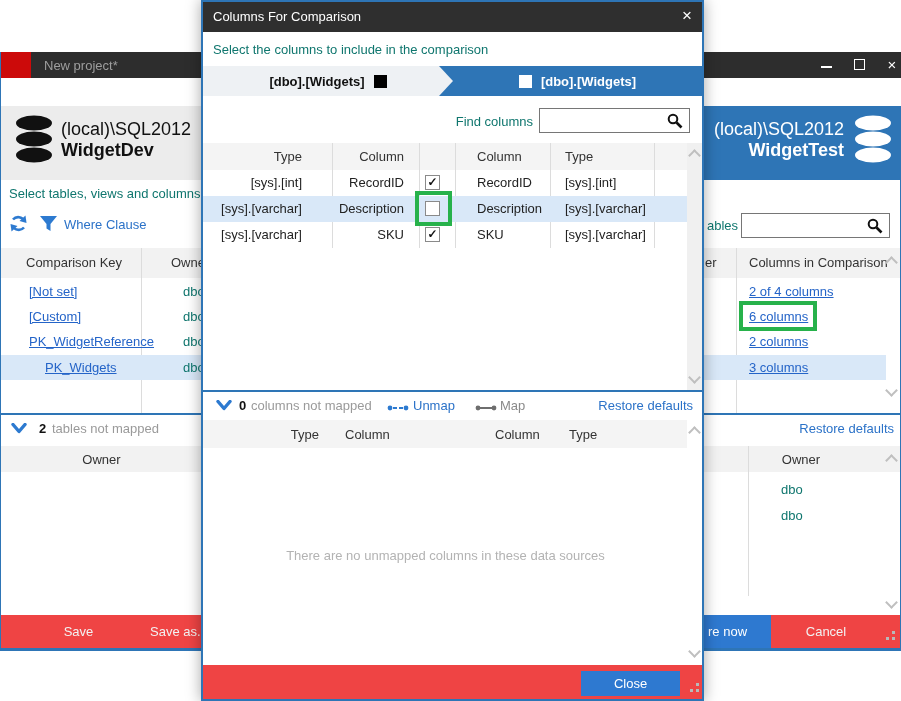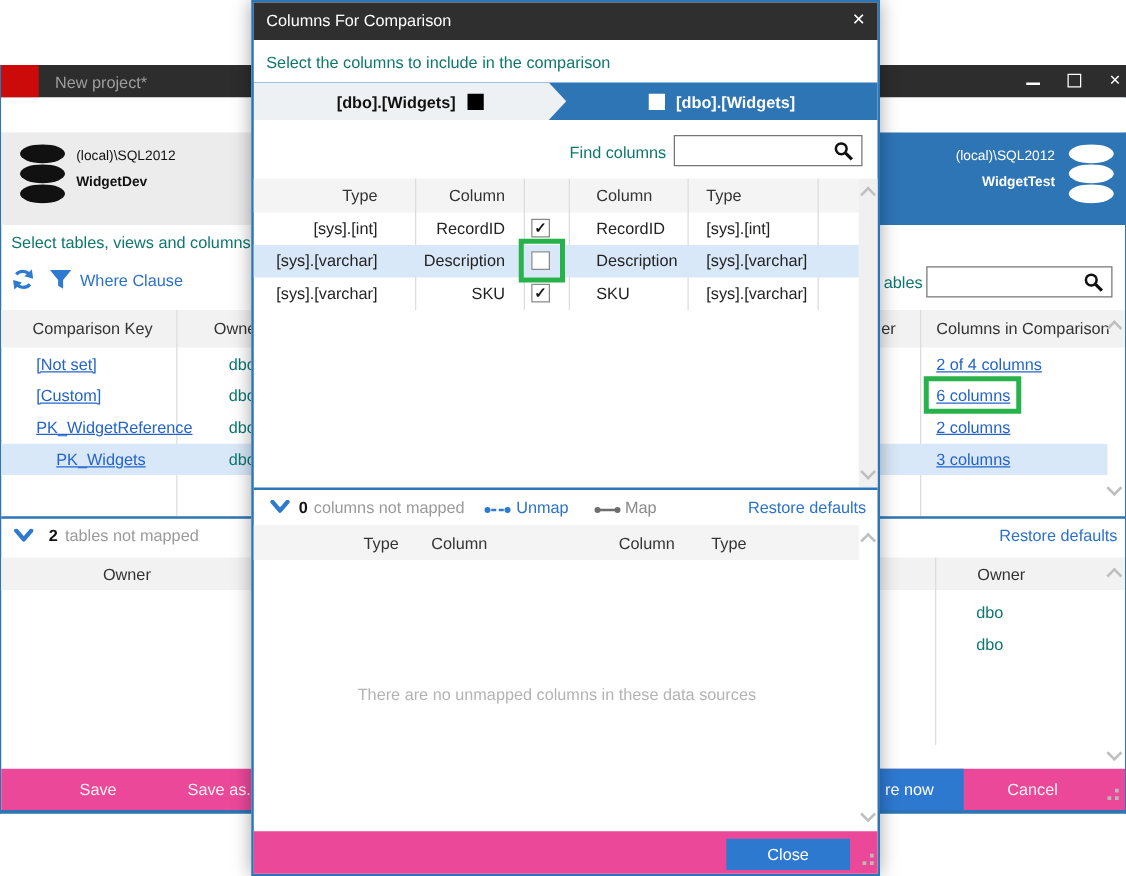--- a/index.html
+++ b/index.html
@@ -1,20 +1,20 @@
 <!DOCTYPE html>
 <html><head>
 <meta charset="utf-8">
 <style>
   * { box-sizing: border-box; margin: 0; padding: 0; }
   html,body { width: 901px; height: 701px; background: #fff; overflow: hidden;
     font-family: "Liberation Sans", sans-serif; }
   .abs { position: absolute; }
   .t13 { font-size: 13px; color: #0f766e; white-space: nowrap; }
-  .t15 { font-size: 11px; white-space: nowrap; }
+  .t15 { font-size: 18px; white-space: nowrap; }
   .gray { color: #9a9a9a; }
   .link { color: #2464c8; text-decoration: underline; cursor: pointer; }
   .bluelink { color: #2b72c8; }
   .bold { font-weight: bold; }
   .hdrband { background: #f2f2f2; }
   .divider-v { width: 1px; background: #dcdcdc; }
   
   #window { left: 0; top: 52px; width: 901px; height: 599px; background: #fff;
     border-left: 1px solid #2e75b6; border-right: 1px solid #2e75b6;
     border-bottom: 3px solid #2e75b6; }
@@ -28,21 +28,21 @@
   .tabbar { left: 0; top: 26px; width: 901px; height: 28px; background: #fff; }
   .tab { top: 31px; font-size: 13px; color: #222; }
   .tabline { left: 83px; top: 50px; width: 95px; height: 3px; background: #4472c4; }
   .srcpanel-l { left: 0; top: 54px; width: 280px; height: 74px; background: #ececec; }
   .srcpanel-r { left: 450px; top: 54px; width: 451px; height: 74px; background: #2e75b6; }
   .scrollchev { width: 9px; height: 9px; border-left: 2px solid #bfbfbf; border-top: 2px solid #bfbfbf; }
   .chev-up { transform: rotate(45deg); }
   .chev-down { transform: rotate(225deg); }
   .row-hl { background: #d9e8f8; }
   .searchbox { border: 1px solid #767676; background: #fff; font-size: 13px; padding: 2px 22px 2px 5px; }
-  .darkbar { background: #ec4899; }
+  .darkbar { background: #ef4444; }
   .barbtn { color: #f2f2f2; font-size: 13px; text-align: center; line-height: 33px; height: 33px; }
   .grip { width: 12px; height: 12px; }
   .grip i { position: absolute; width: 3px; height: 3px; background: #b9b9b9; }
   
   #dialog { left: 201px; top: 0; width: 503px; height: 701px; background: #fff;
     border: 2px solid #2e75b6; z-index: 10; box-shadow: 0 0 14px rgba(0,0,0,.35); }
   .dlg-titlebar { left: 0; top: 0; width: 499px; height: 30px; background: #2f2f2f; }
   .crumbbar { left: 0; top: 64px; width: 499px; height: 30px; background: #2e75b6; }
   .crumb-left { left: 0; top: 0; width: 250px; height: 30px; background: #eef1f4;
     clip-path: polygon(0 0, calc(100% - 14px) 0, 100% 50%, calc(100% - 14px) 100%, 0 100%);

